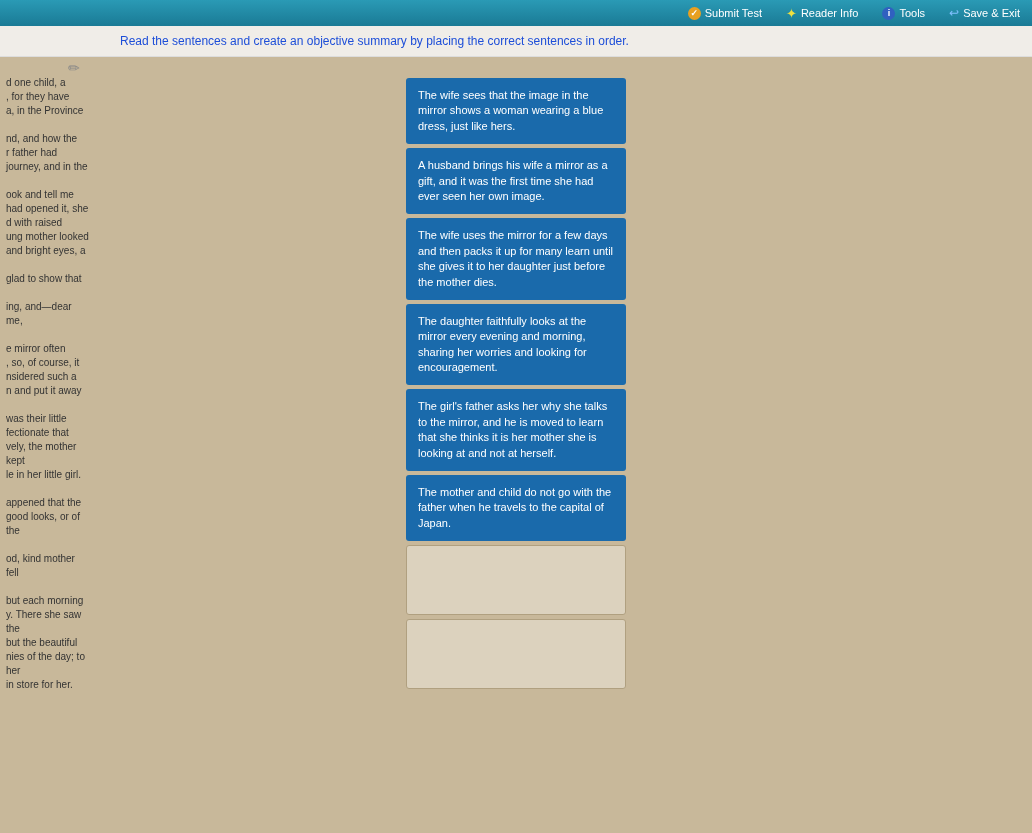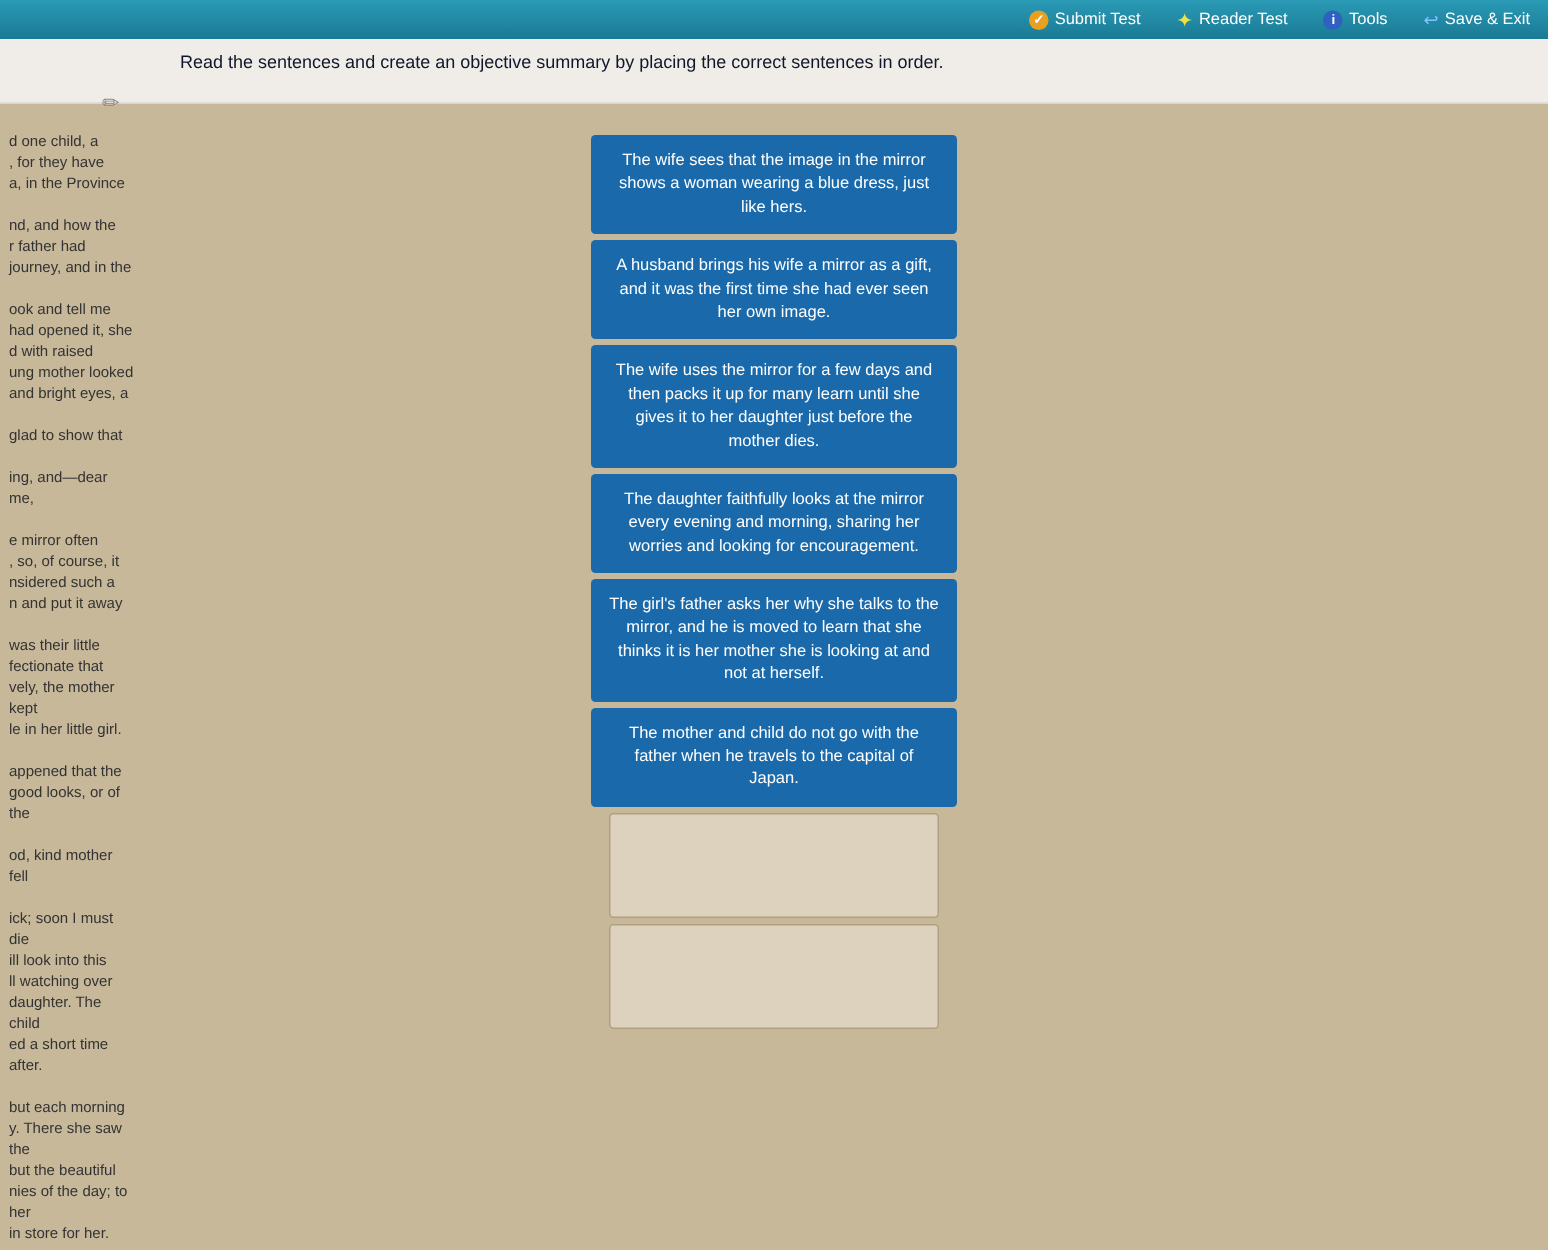--- a/index.html
+++ b/index.html
@@ -42,23 +42,23 @@
       justify-content: center;
       font-size: 9px;
       font-weight: bold;
     }
     .submit-icon { background: #e8a020; color: white; }
     .info-icon { background: #3060c0; color: white; }
 
     
     #instruction-bar {
       background: #f0ede8;
-      padding: 8px 16px 20px 120px;
+      padding: 8px 16px 8px 120px;
       font-size: 12px;
-      color: #0f172a;
+      color: #1d4ed8;
       border-bottom: 1px solid #ddd;
     }
 
     
     #main-content {
       display: flex;
       width: 100%;
       height: calc(833px - 26px - 32px);
       overflow: hidden;
       margin-top: 11px;
@@ -86,29 +86,28 @@
       flex-direction: column;
       align-items: center;
       padding: 10px 20px;
       overflow-y: auto;
       background: #c8b89a;
       gap: 4px;
     }
 
     
     .sentence-card {
-      width: 244px;
+      width: 220px;
       background: #1a6aab;
       color: white;
       font-size: 11px;
       padding: 10px 12px;
       border-radius: 3px;
       line-height: 1.4;
       cursor: grab;
-      text-align: center;
     }
 
     
     .drop-slot {
       width: 220px;
       height: 70px;
       background: rgba(240,235,225,0.5);
       border: 1px solid #b0a080;
       border-radius: 3px;
     }
@@ -131,21 +130,21 @@
 </head>
 <body>
 
 <div id="topbar">
   <button class="topbar-btn">
     <span class="icon-circle submit-icon">✓</span>
     <span>Submit Test</span>
   </button>
   <button class="topbar-btn">
     <span style="color:#f0e040; font-size:13px;">✦</span>
-    <span>Reader Test</span>
+    <span>Reader Info</span>
   </button>
   <button class="topbar-btn">
     <span class="icon-circle info-icon">i</span>
     <span>Tools</span>
   </button>
   <button class="topbar-btn">
     <span style="color:#80c0ff; font-size:12px;">↩</span>
     <span>Save &amp; Exit</span>
   </button>
 </div>
@@ -161,21 +160,20 @@
   <div id="left-panel">
     <div class="left-text-block">d one child, a<br>, for they have<br>a, in the Province</div>
     <div class="left-text-block">nd, and how the<br>r father had<br>journey, and in the</div>
     <div class="left-text-block">ook and tell me<br>had opened it, she<br>d with raised<br>ung mother looked<br>and bright eyes, a</div>
     <div class="left-text-block">glad to show that</div>
     <div class="left-text-block">ing, and—dear me,</div>
     <div class="left-text-block">e mirror often<br>, so, of course, it<br>nsidered such a<br>n and put it away</div>
     <div class="left-text-block">was their little<br>fectionate that<br>vely, the mother kept<br>le in her little girl.</div>
     <div class="left-text-block">appened that the<br>good looks, or of the</div>
     <div class="left-text-block">od, kind mother fell</div>
-    <div class="left-text-block">ick; soon I must die<br>ill look into this<br>ll watching over<br>daughter. The child<br>ed a short time after.</div>
     <div class="left-text-block">but each morning<br>y. There she saw the<br>but the beautiful<br>nies of the day; to her<br>in store for her.</div>
   </div>
 
   <div id="center-area">
 
     <div class="sentence-card">
       <span>The wife sees that the image in the mirror shows a woman wearing a blue dress, just like hers.</span>
     </div>
 
     <div class="sentence-card">

